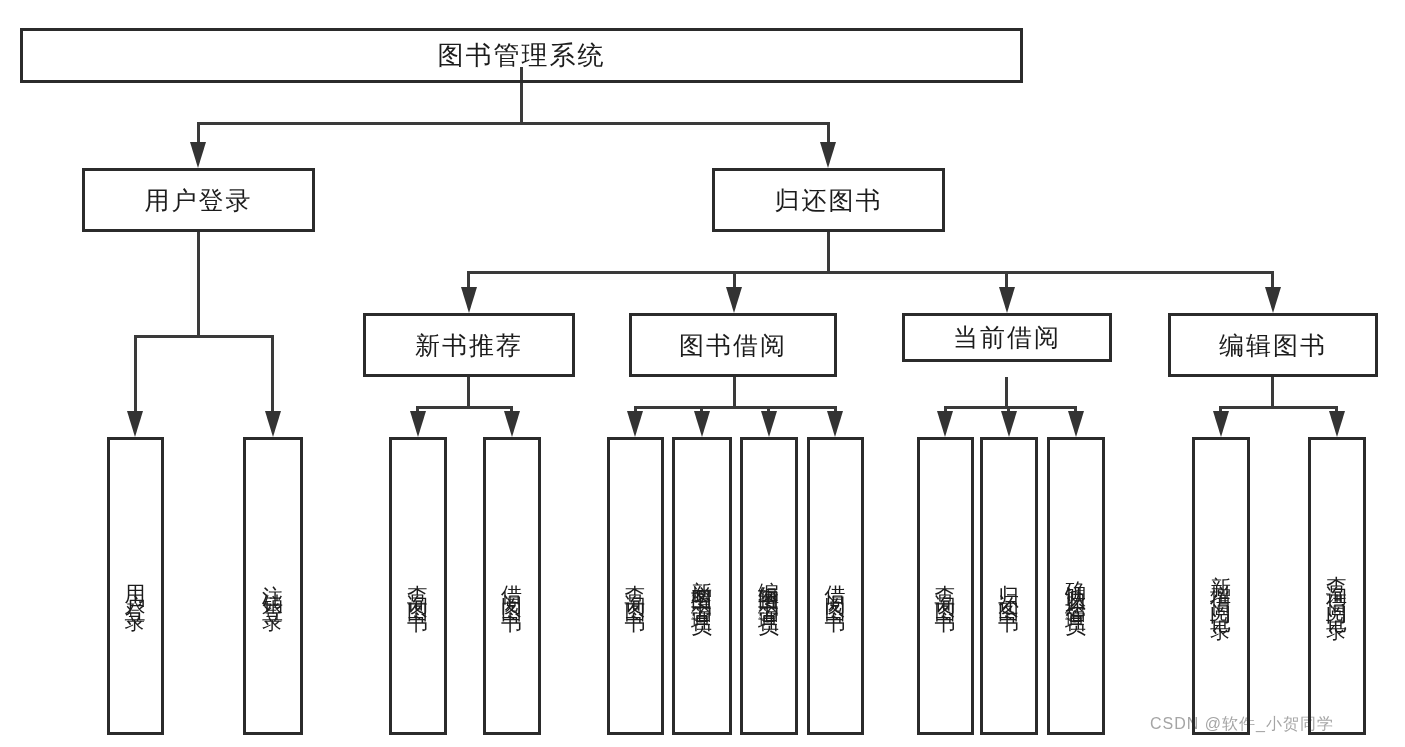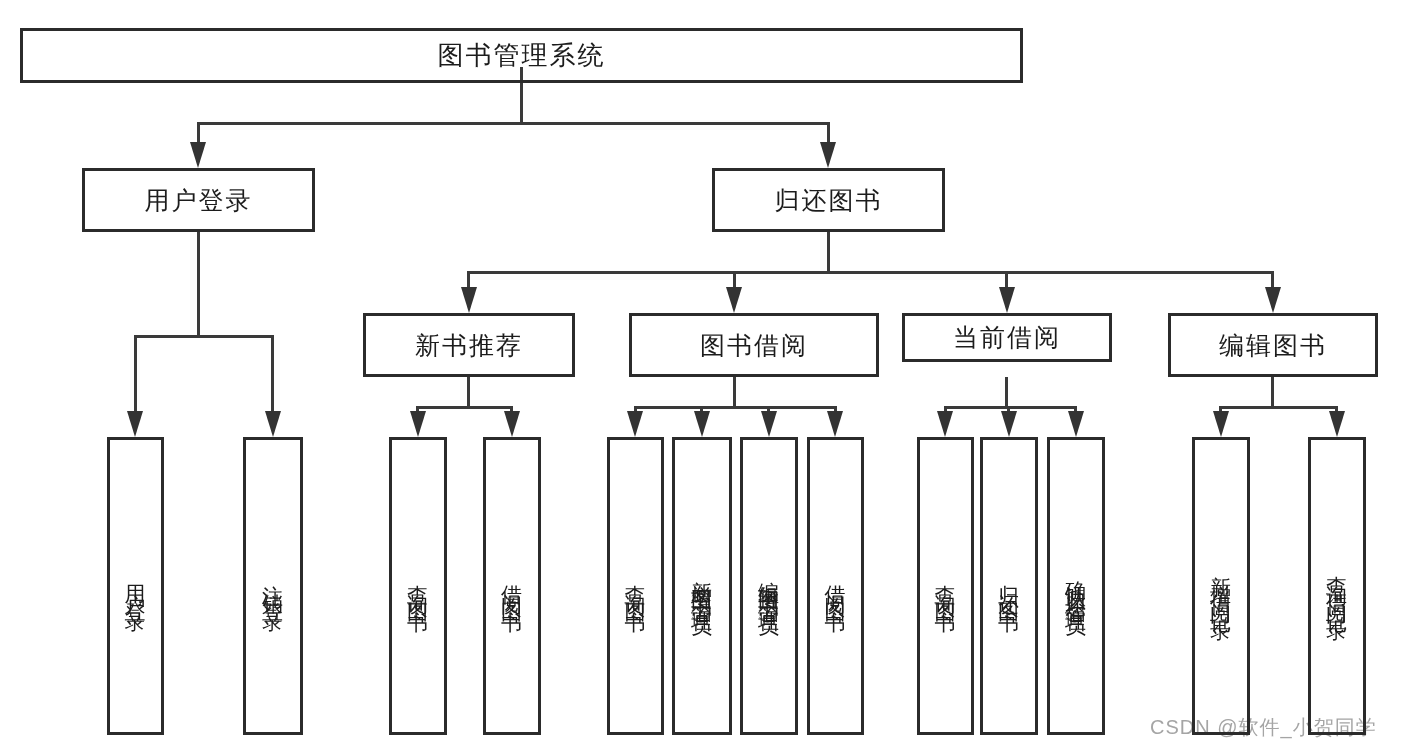--- a/index.html
+++ b/index.html
@@ -30,21 +30,21 @@
   .hline{height:3px;}
   
   .arrow{
     position:absolute;width:0;height:0;z-index:1;
     border-left:8px solid transparent;border-right:8px solid transparent;
     border-top:26px solid #333333;
   }
   
   .watermark{
     position:absolute;left:1150px;top:714px;z-index:2;
-    font-size:20px;letter-spacing:1px;color:#a5a5a5;white-space:nowrap;
+    font-size:16px;letter-spacing:1px;color:#a5a5a5;white-space:nowrap;
   }
 </style>
 </head>
 <body>
 
 <div class="canvas">
 
   <div class="vline" style="left:520px;top:67px;height:55px;"></div>
   <div class="hline" style="left:197px;top:122px;width:633px;"></div>
   <div class="vline" style="left:197px;top:122px;height:22px;"></div>
@@ -113,21 +113,21 @@
   <div class="node hnode" style="left:82px;top:168px;width:233px;height:64px;">
     <span class="lbl">用户登录</span>
   </div>
   <div class="node hnode" style="left:712px;top:168px;width:233px;height:64px;">
     <span class="lbl">归还图书</span>
   </div>
 
   <div class="node hnode" style="left:363px;top:313px;width:212px;height:64px;">
     <span class="lbl">新书推荐</span>
   </div>
-  <div class="node hnode" style="left:629px;top:313px;width:250px;height:64px;">
+  <div class="node hnode" style="left:629px;top:313px;width:208px;height:64px;">
     <span class="lbl">图书借阅</span>
   </div>
   <div class="node hnode" style="left:902px;top:313px;width:210px;height:49px;">
     <span class="lbl">当前借阅</span>
   </div>
   <div class="node hnode" style="left:1168px;top:313px;width:210px;height:64px;">
     <span class="lbl">编辑图书</span>
   </div>
 
   <div class="node leaf" style="left:107px;top:437px;width:57px;height:298px;">

